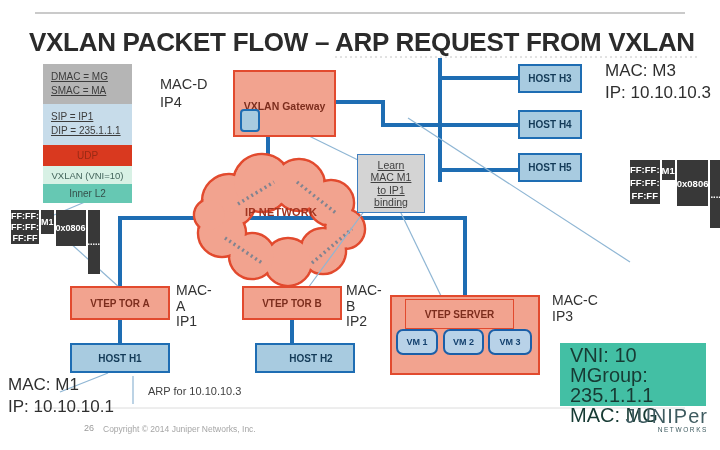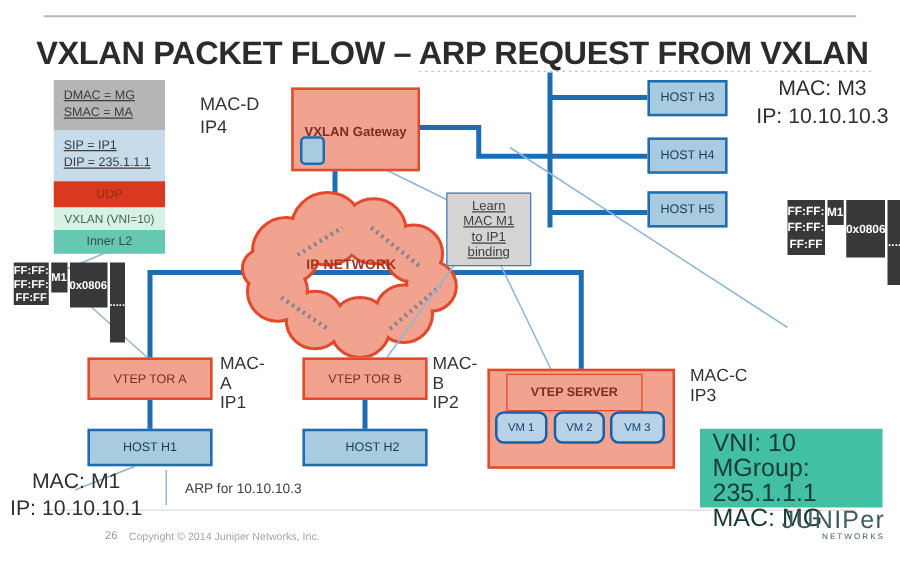--- a/index.html
+++ b/index.html
@@ -25,33 +25,33 @@
   .pk-in{top:184px;height:19px;background:#66c8b3;color:#35514b;}
   
   .frame{display:flex;flex-direction:row;gap:2px;}
   .frame .seg{background:var(--dark);color:#ffffff;font-weight:bold;font-size:9px;
       display:flex;align-items:center;justify-content:center;text-align:center;line-height:11px;}
   .fleft{left:11px;top:210px;width:47px;}
   .fright{left:630px;top:160px;width:62px;}
   .fright .seg{font-size:9.5px;line-height:13px;}
   
   .node{box-sizing:border-box;display:flex;align-items:center;justify-content:center;
-        font-weight:normal;text-align:center;}
+        font-weight:bold;text-align:center;}
   .vtep{background:var(--salmon);border:2.5px solid var(--redline);color:#7c2d1d;font-size:10px;}
   .host{background:var(--hostfill);border:2.5px solid var(--blue);color:#133a57;font-size:10px;}
   .gw{left:233px;top:70px;width:99px;height:63px;background:var(--salmon);
       border:2.5px solid var(--redline);}
   .gw-label{left:0;right:0;top:28px;text-align:center;font-weight:bold;font-size:10.5px;color:#7c2d1d;}
   .gw-chip{left:5px;top:37px;width:16px;height:19px;background:var(--hostfill);
       border:2px solid var(--blue);border-radius:4px;}
   .note{left:357px;top:154px;width:66px;height:57px;background:#d4d4d4;border:1.5px solid #3f7fc1;
       display:flex;align-items:center;justify-content:center;text-align:center;
       font-size:10.5px;line-height:12.5px;color:#404040;text-decoration:underline;}
   .vm{background:#b8d2e8;border:2.5px solid #1b5fa8;border-radius:7px;color:#13406e;font-size:9px;}
-  .biglabel{font-size:17px;color:#2f2f2f;line-height:21.5px;text-align:center;}
+  .biglabel{font-size:17px;color:#2f2f2f;line-height:21.5px;}
   .sidelabel{font-size:14px;color:#333333;line-height:15.5px;}
   .cloudlabel{left:245px;top:206px;font-size:11px;font-weight:bold;color:#a23420;letter-spacing:.2px;}
   .arp{left:148px;top:385px;font-size:11px;color:#3f3f3f;}
   .vnibox{left:560px;top:343px;width:146px;height:63px;background:var(--teal);
       color:#173b34;font-size:20px;line-height:20px;padding:2px 0 0 10px;box-sizing:border-box;}
   .footer-page{left:84px;top:423px;font-size:9px;font-weight:normal;color:#9a9a9a;}
   .footer-copy{left:103px;top:424px;font-size:8.5px;color:#a6a6a6;}
   .logo{left:612px;top:406px;width:96px;text-align:right;color:#3e5b60;}
   .logo-main{font-size:20px;letter-spacing:1px;line-height:20px;}
   .logo-sub{font-size:6.5px;letter-spacing:1.6px;margin-top:0px;}
@@ -175,21 +175,21 @@
 <div class="abs z2 node vtep" style="left:70px;top:286px;width:100px;height:34px;">VTEP TOR A</div>
 <div class="abs z2 sidelabel pre" style="left:176px;top:283px;">MAC-
 A
 IP1</div>
 <div class="abs z2 node host" style="left:70px;top:343px;width:100px;height:30px;">HOST H1</div>
 
 <div class="abs z2 node vtep" style="left:242px;top:286px;width:100px;height:34px;">VTEP TOR B</div>
 <div class="abs z2 sidelabel pre" style="left:346px;top:283px;">MAC-
 B
 IP2</div>
-<div class="abs z2 node host" style="left:242px;top:343px;width:100px;height:30px;padding-left:12px;">HOST H2</div>
+<div class="abs z2 node host" style="left:255px;top:343px;width:100px;height:30px;padding-left:12px;">HOST H2</div>
 
 <div class="abs z2" style="left:390px;top:295px;width:150px;height:80px;background:var(--salmon);
      border:2.5px solid var(--redline);box-sizing:border-box;">
   <div class="abs" style="left:13px;top:2px;width:107px;height:28px;border:1.5px solid var(--redline);
        display:flex;align-items:center;justify-content:center;font-weight:bold;font-size:10px;color:#7c2d1d;">VTEP SERVER</div>
   <div class="abs node vm" style="left:4px;top:32px;width:42px;height:26px;">VM 1</div>
   <div class="abs node vm" style="left:51px;top:32px;width:41px;height:26px;">VM 2</div>
   <div class="abs node vm" style="left:96px;top:32px;width:44px;height:26px;">VM 3</div>
 </div>
 <div class="abs z2 sidelabel pre" style="left:552px;top:293px;">MAC-C

